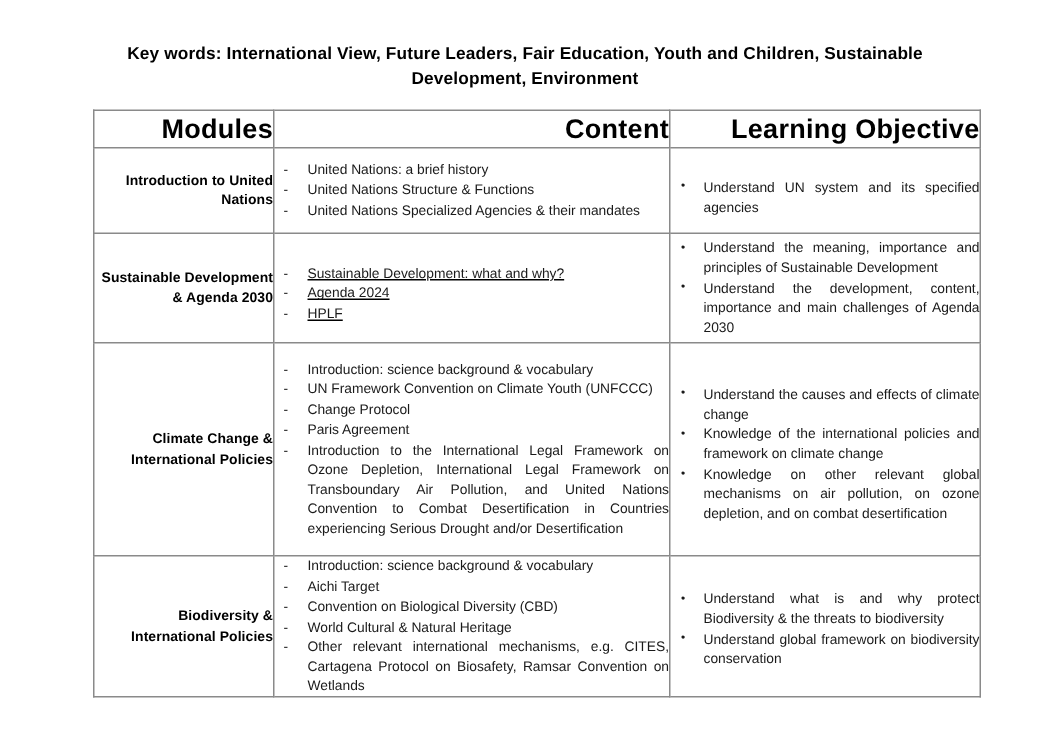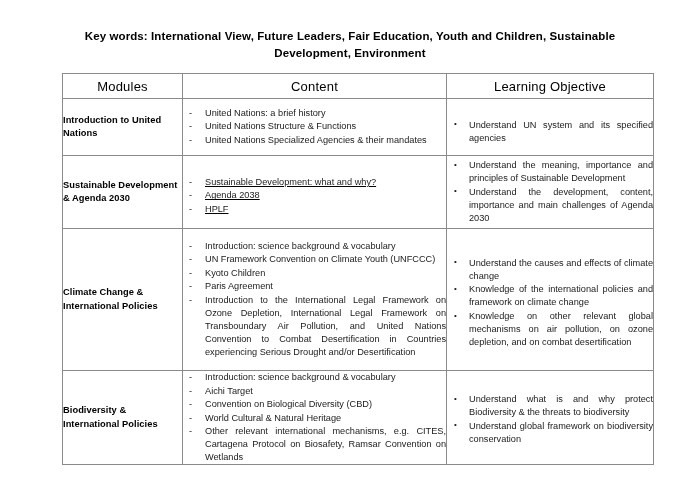--- a/index.html
+++ b/index.html
@@ -46,27 +46,27 @@
     vertical-align: middle;
     padding: 0;
     box-sizing: border-box;
   }
   col.c-modules { width: 120px; }
   col.c-content { width: 264px; }
   col.c-objective { width: 207px; }
 
   thead th {
     height: 25px;
-    text-align: center;
-    font-size: 13px;
-    font-weight: normal;
+    text-align: right;
+    font-size: 18px;
+    font-weight: bold;
     letter-spacing: 0.2px;
   }
   .module-cell {
-    text-align: left;
+    text-align: right;
     font-size: 9.3px;
     font-weight: bold;
     line-height: 1.45;
     padding: 3px 6px;
     letter-spacing: 0.05px;
   }
   .list-cell {
     vertical-align: top;
     padding: 4px 5px 4px 6px;
   }
@@ -148,39 +148,39 @@
             <li>Understand UN system and its specified agencies</li>
           </ul>
         </td>
       </tr>
 
       <tr class="row-2">
         <td class="module-cell">Sustainable Development &amp; Agenda 2030</td>
         <td class="list-cell content-col">
           <ul class="items dash">
             <li>Sustainable Development: what and why?</li>
-            <li>Agenda 2038</li>
+            <li>Agenda 2024</li>
             <li>HPLF</li>
           </ul>
         </td>
         <td class="list-cell objective-col">
           <ul class="items dot">
             <li>Understand the meaning, importance and principles of Sustainable Development</li>
             <li>Understand the development, content, importance and main challenges of Agenda 2030</li>
           </ul>
         </td>
       </tr>
 
       <tr class="row-3">
         <td class="module-cell">Climate Change &amp; International Policies</td>
         <td class="list-cell content-col">
           <ul class="items dash">
             <li>Introduction: science background &amp; vocabulary</li>
             <li>UN Framework Convention on Climate Youth (UNFCCC)</li>
-            <li>Kyoto Children</li>
+            <li>Change Protocol</li>
             <li>Paris Agreement</li>
             <li>Introduction to the International Legal Framework on Ozone Depletion, International Legal Framework on Transboundary Air Pollution, and United Nations Convention to Combat Desertification in Countries experiencing Serious Drought and/or Desertification</li>
           </ul>
         </td>
         <td class="list-cell objective-col">
           <ul class="items dot">
             <li>Understand the causes and effects of climate change</li>
             <li>Knowledge of the international policies and framework on climate change</li>
             <li>Knowledge on other relevant global mechanisms on air pollution, on ozone depletion, and on combat desertification</li>
           </ul>

